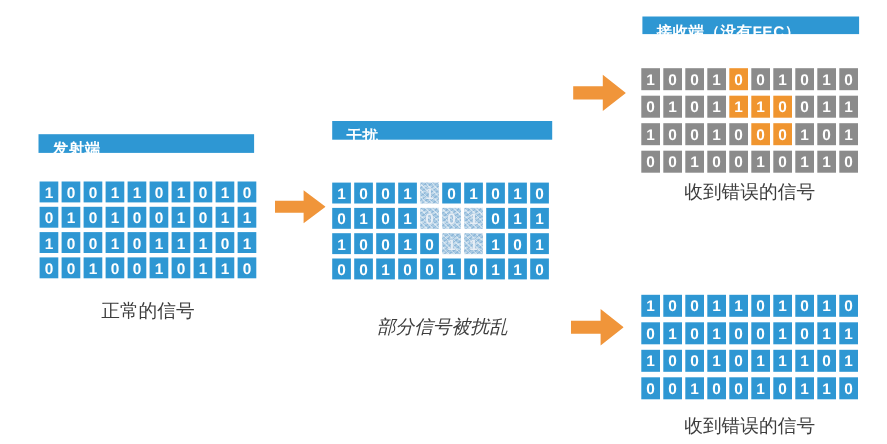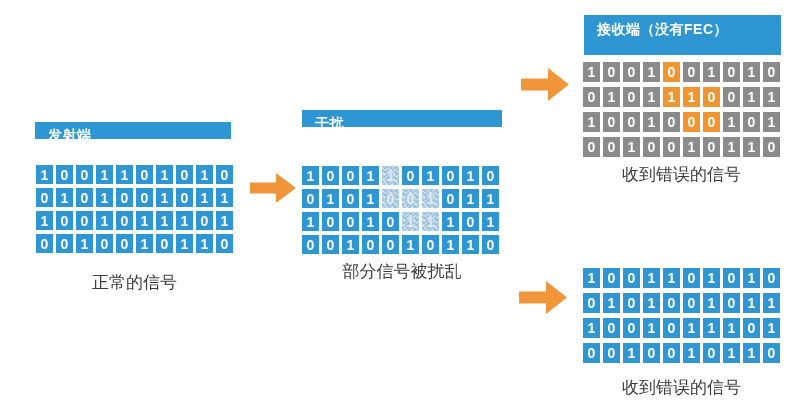--- a/index.html
+++ b/index.html
@@ -135,29 +135,29 @@
       <div class="cell blue">0</div>
       <div class="cell blue">1</div>
       <div class="cell blue">0</div>
       <div class="cell blue">0</div>
       <div class="cell blue">1</div>
       <div class="cell blue">0</div>
       <div class="cell blue">1</div>
       <div class="cell blue">1</div>
       <div class="cell blue">0</div>
     </div>
-  <div class="cap" style="left:302px;top:260px;width:200px;">部分信号被扰乱</div>
+  <div class="cap" style="left:302px;top:286px;width:200px;font-style:italic;">部分信号被扰乱</div>
 
   <div class="arrow" style="left:521px;top:67px;">
     <svg width="48" height="35" viewBox="0 0 48 35">
       <polygon points="0,11.5 27,11.5 27,1 48,17.5 27,34 27,23.5 0,23.5" fill="#F0953A"></polygon>
     </svg>
   </div>
 
-  <div class="hdr" style="left:584px;top:15px;width:197px;height:40px;line-height:28px;">接收端（没有FEC）</div>
+  <div class="hdr" style="left:584px;top:15px;width:197px;height:16px;line-height:28px;">接收端（没有FEC）</div>
   <div class="grid tall" style="left:583px;top:62px;">
       <div class="cell gray">1</div>
       <div class="cell gray">0</div>
       <div class="cell gray">0</div>
       <div class="cell gray">1</div>
       <div class="cell gray error">0</div>
       <div class="cell gray">0</div>
       <div class="cell gray">1</div>
       <div class="cell gray">0</div>
       <div class="cell gray">1</div>

